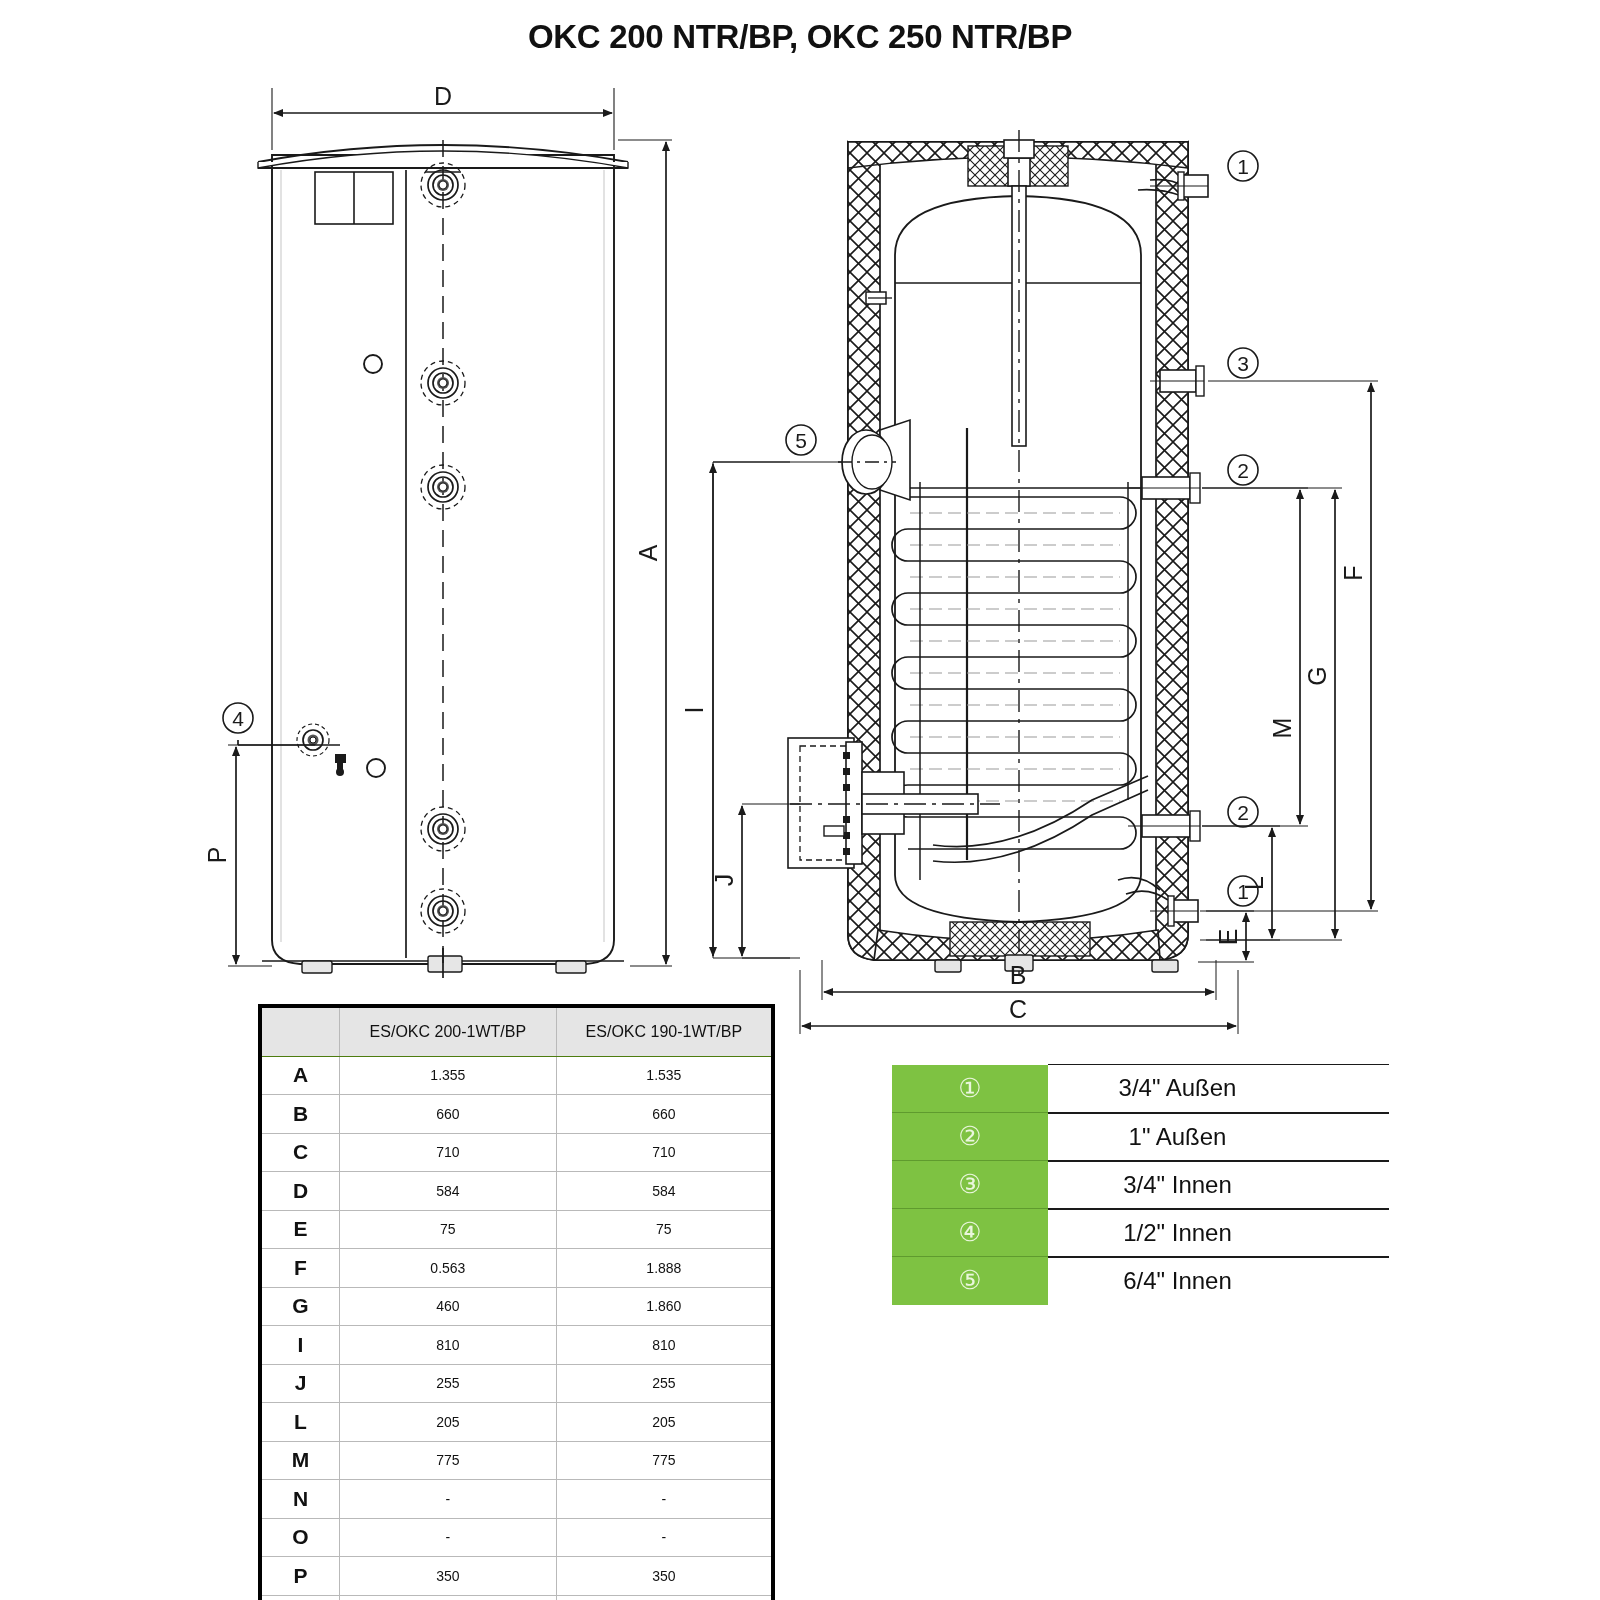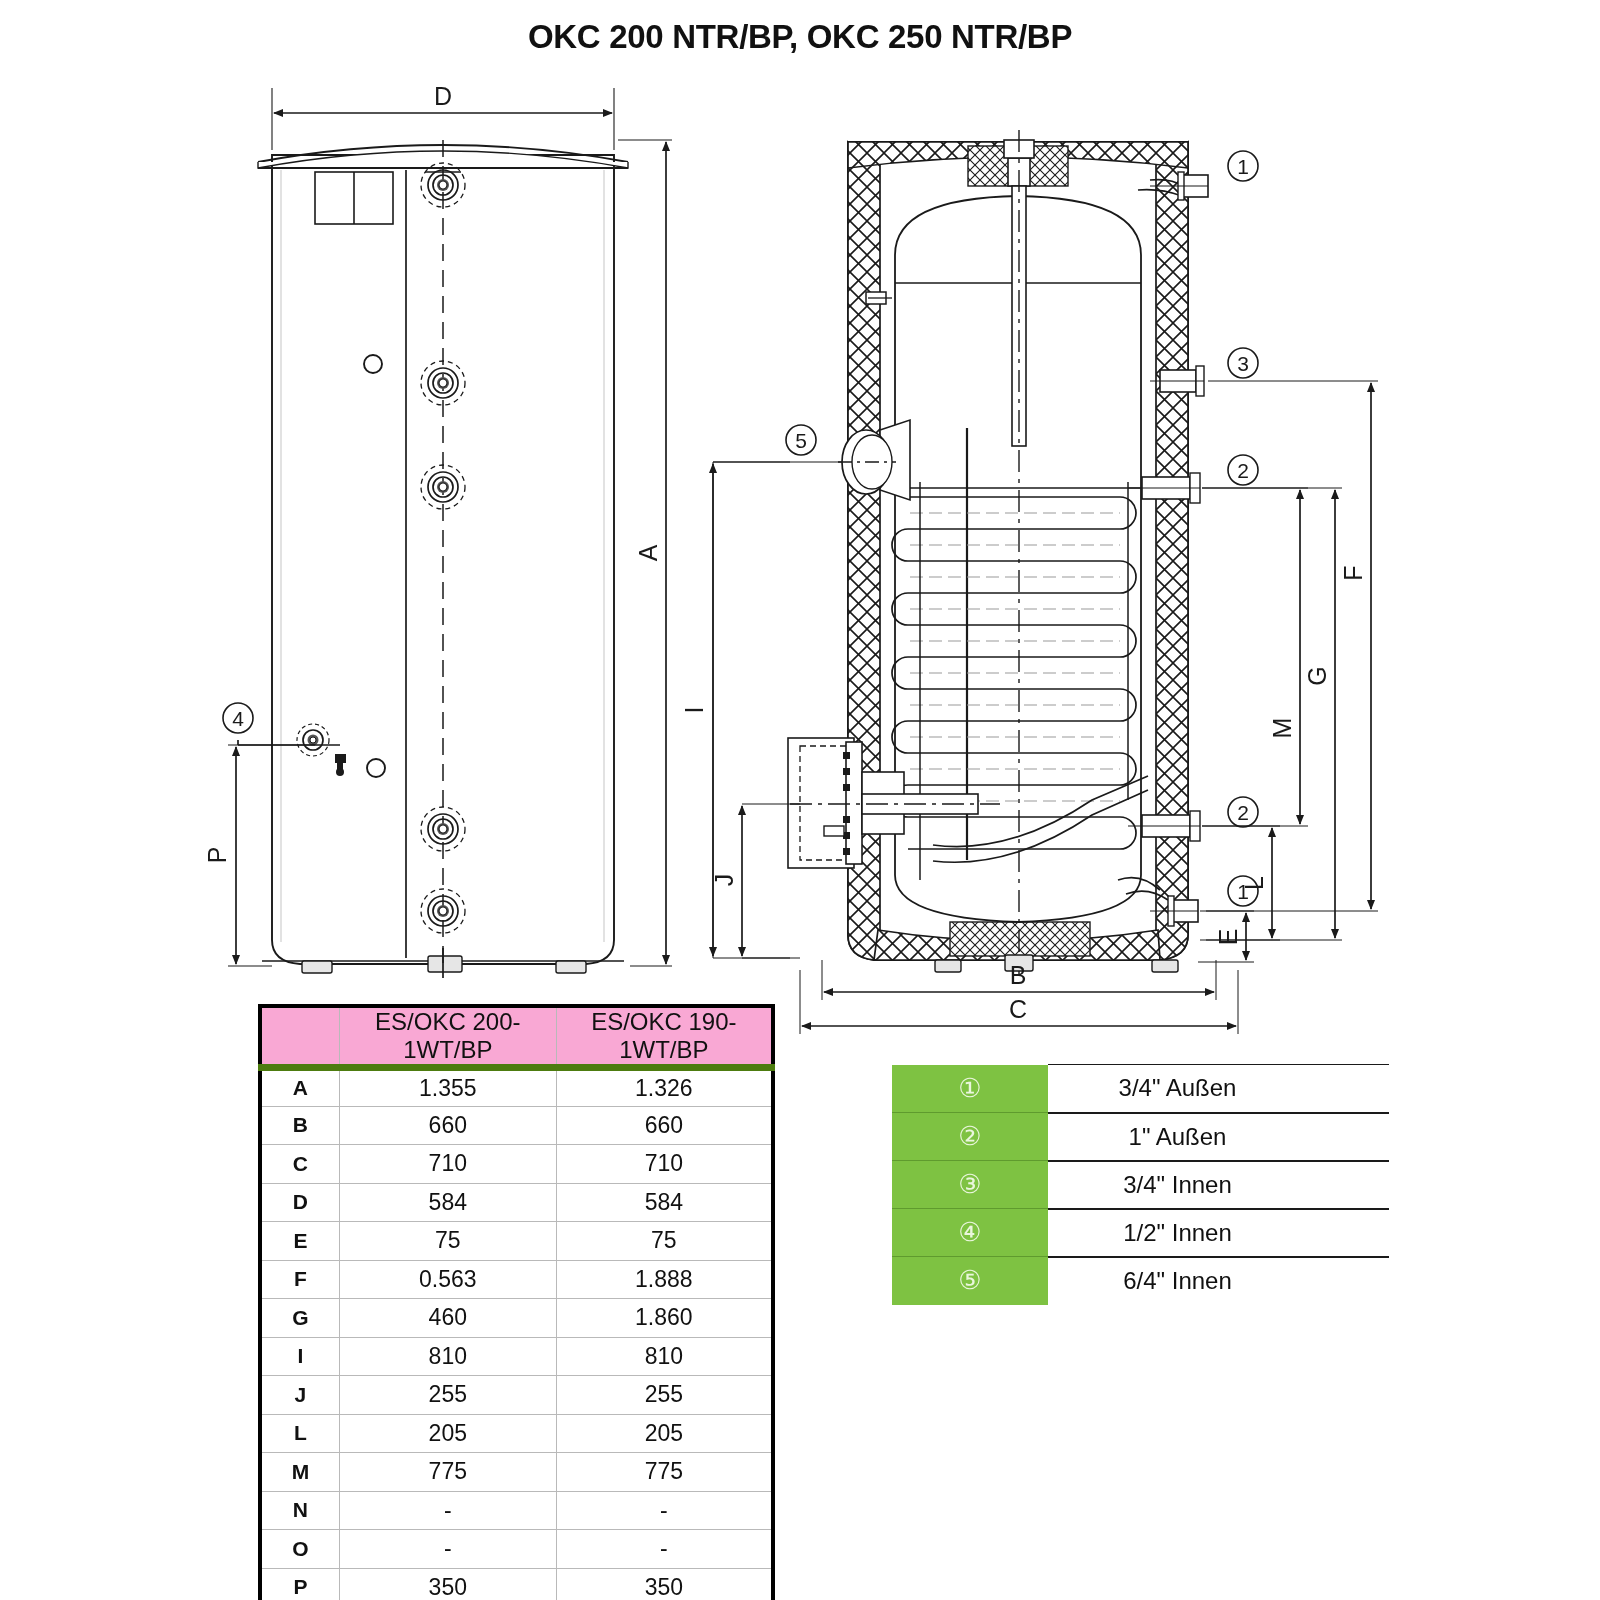--- a/index.html
+++ b/index.html
@@ -30,32 +30,32 @@
   #spec-table {
     position: absolute;
     left: 258px; top: 1004px;
     width: 517px;
     border-collapse: collapse;
     border: 4px solid #000;
     background: #fff;
   }
   #spec-table td, #spec-table th {
     border: 1px solid #b9b9b9;
-    font-size: 23px;
+    font-size: 14px;
     color: #111;
     text-align: center;
     height: 38.5px;
     padding: 0;
     font-weight: normal;
   }
   #spec-table thead th {
-    background: #f9a8d4;
+    background: #e5e5e5;
     height: 50px;
-    font-size: 24px;
-    border-bottom: 7px solid #4d7c0f;
+    font-size: 16px;
+    border-bottom: 1px solid #4d7c0f;
   }
   #spec-table thead th.blank { width: 80px; }
   #spec-table tbody td.key {
     width: 80px;
     font-weight: bold;
     font-size: 21px;
     border-right: 1px solid #b9b9b9;
   }
   #spec-table tbody td.val { width: 218px; }
 
@@ -434,21 +434,21 @@
       <tr>
         <th class="blank"></th>
         <th>ES/OKC 200-1WT/BP</th>
         <th>ES/OKC 190-1WT/BP</th>
       </tr>
     </thead>
     <tbody id="spec-body">
         <tr>
           <td class="key">A</td>
           <td class="val">1.355</td>
-          <td class="val">1.326</td>
+          <td class="val">1.535</td>
         </tr>
         <tr>
           <td class="key">B</td>
           <td class="val">660</td>
           <td class="val">660</td>
         </tr>
         <tr>
           <td class="key">C</td>
           <td class="val">710</td>
           <td class="val">710</td>

